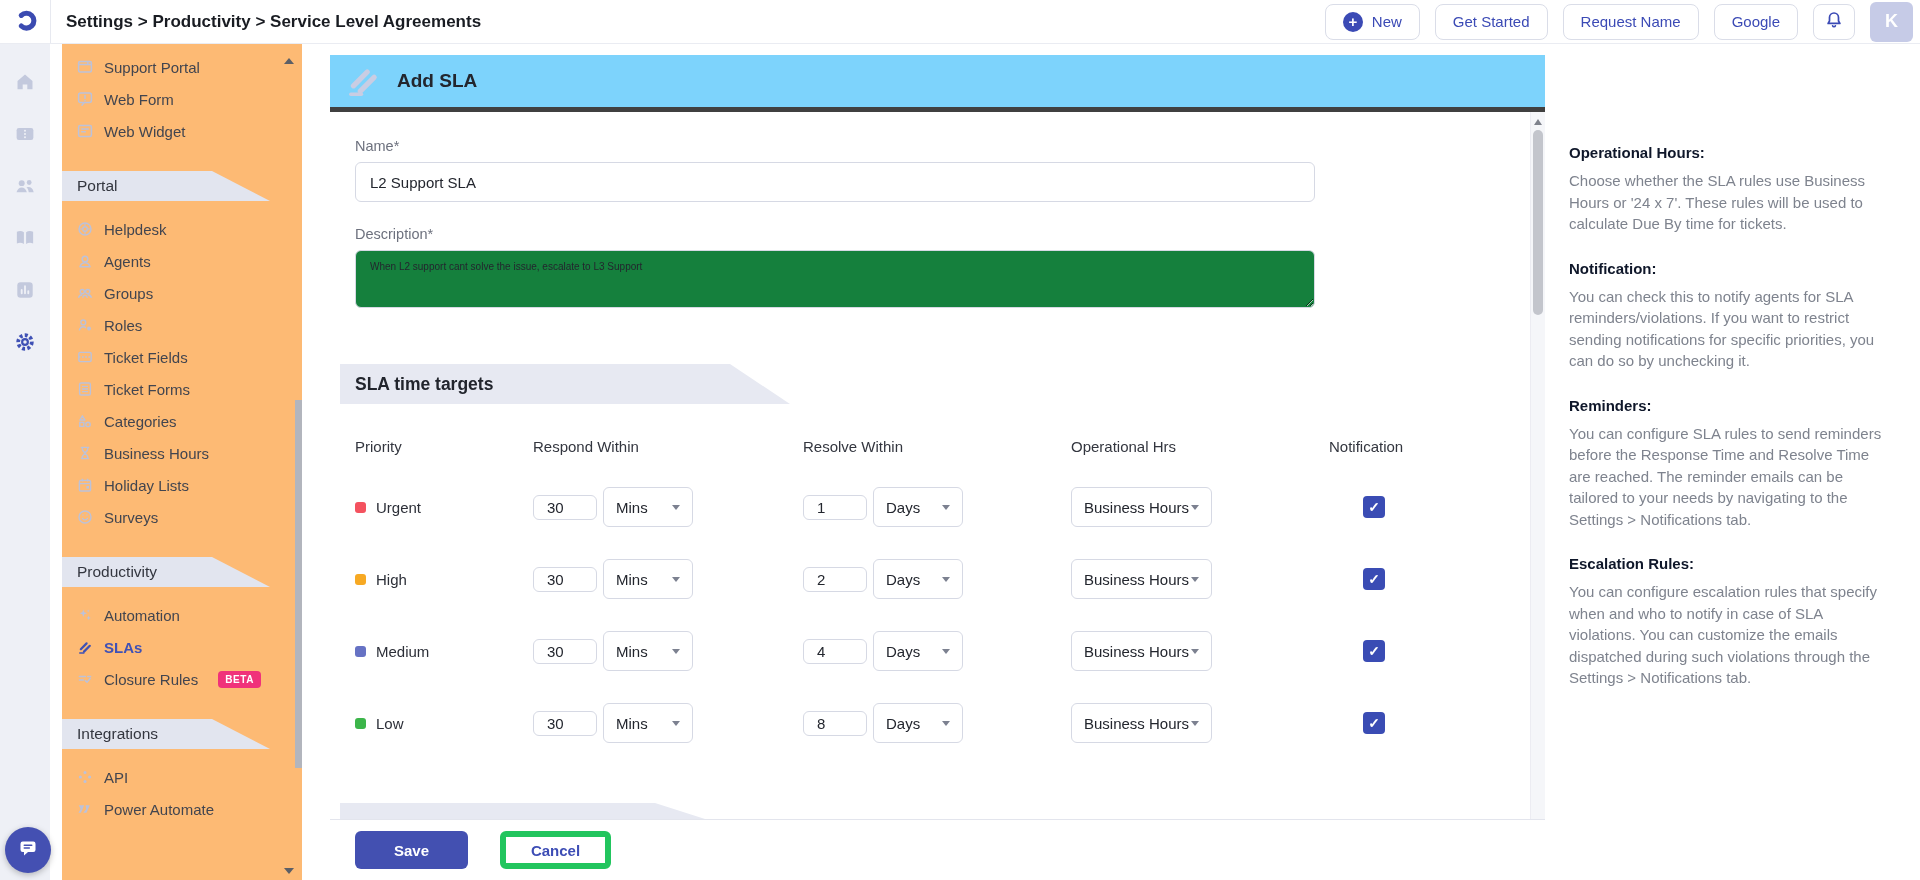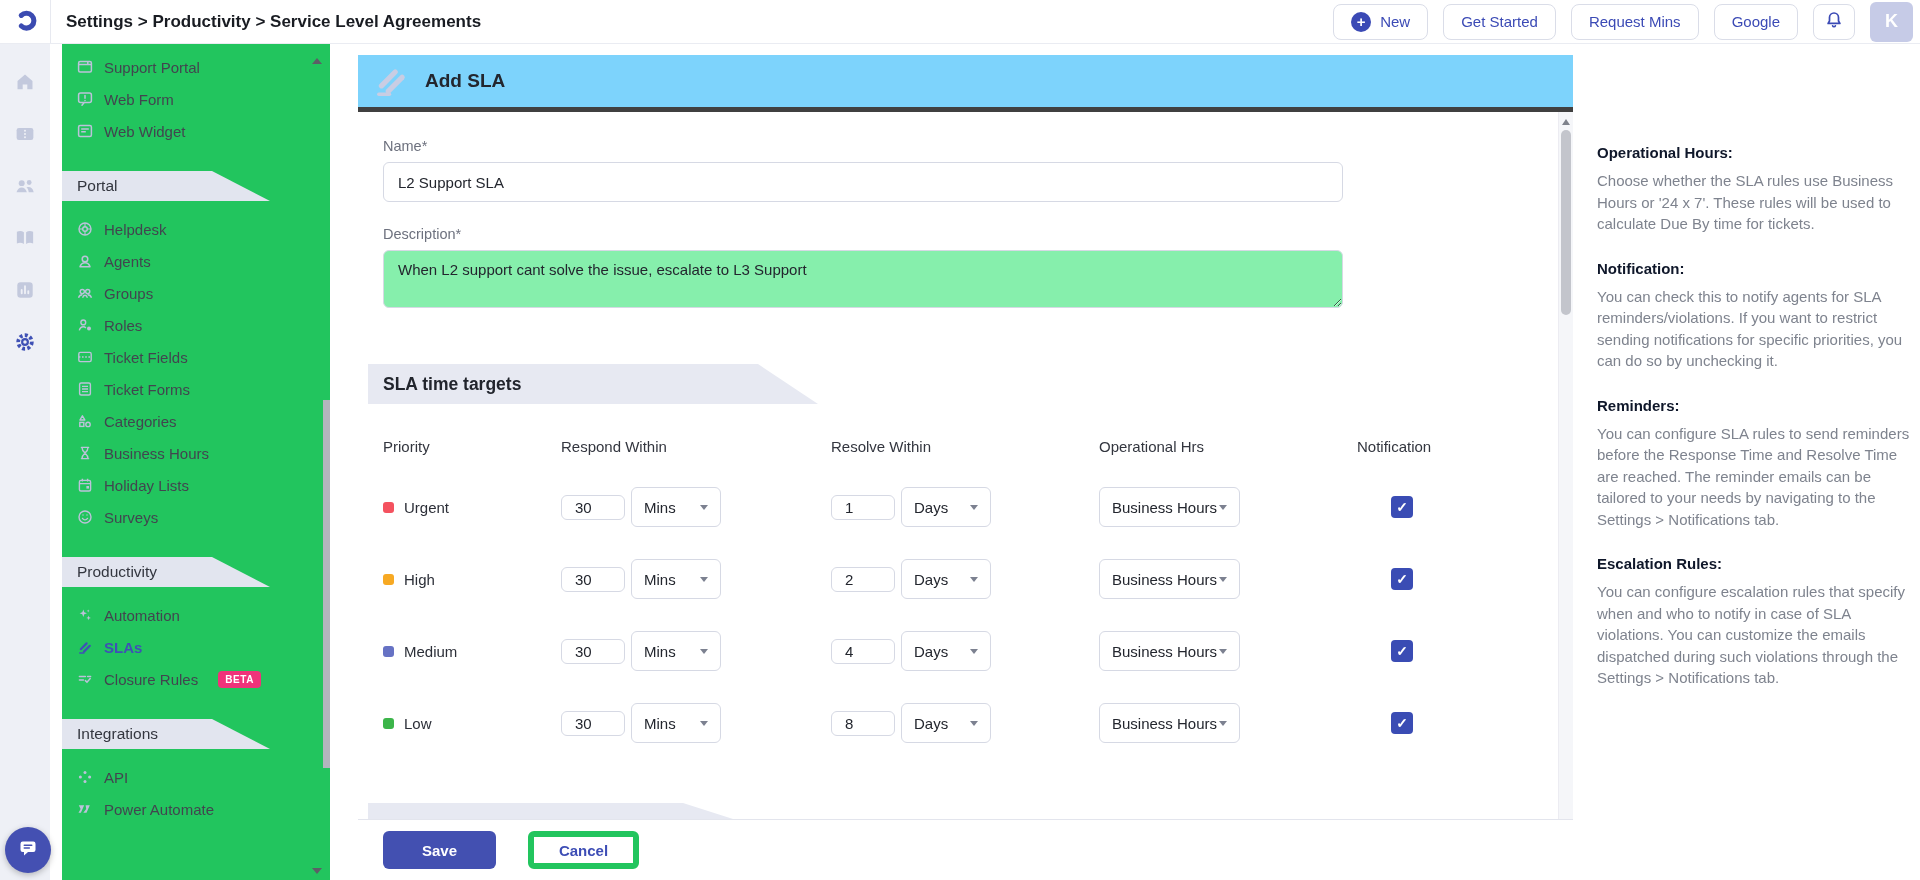--- a/index.html
+++ b/index.html
@@ -20,21 +20,21 @@
   
   .app { display:flex; height:836px; background:#fff; }
 
   
   .rail { width:50px; background:#eef0f6; display:flex; flex-direction:column; align-items:center; padding-top:27px; gap:30px; flex:0 0 auto; }
   .rail-ic { width:22px; height:22px; color:#c3c9dd; display:flex; align-items:center; justify-content:center; cursor:pointer; }
   .rail-ic svg { width:22px; height:22px; }
   .chat-fab { position:absolute; left:5px; bottom:7px; width:46px; height:46px; border-radius:50%; background:#4450b2; display:flex; align-items:center; justify-content:center; box-shadow:0 2px 6px rgba(0,0,0,.25); cursor:pointer; z-index:6; }
 
   
-  .sidebar { width:268px; margin-left:12px; background:#22c55e; padding-top:7px; position:relative; overflow:hidden; flex:0 0 auto; }
+  .sidebar { width:240px; margin-left:12px; background:#fdba74; padding-top:7px; position:relative; overflow:hidden; flex:0 0 auto; }
   .s-item { height:32px; display:flex; align-items:center; gap:11px; padding:0 10px 0 15px; font-size:15px; color:#42454f; cursor:pointer; white-space:nowrap; }
   .s-item.active { color:#3f51b5; font-weight:700; }
   .s-ic { width:16px; height:16px; color:#bcc2da; flex:0 0 auto; display:flex; }
   .s-item.active .s-ic { color:#3f51b5; }
   .s-ic svg { width:16px; height:16px; }
   .s-ribbon { height:30px; margin:24px 0 12px; background:#e2e5ef; clip-path:polygon(0 0,150px 0,208px 100%,0 100%); display:flex; align-items:center; padding-left:15px; font-size:15.5px; color:#33363f; }
   .beta { background:#f0327a; color:#fff; font-size:10px; font-weight:700; letter-spacing:.6px; padding:3px 7px; border-radius:4px; margin-left:9px; }
   .tri-up { width:0; height:0; border-left:5px solid transparent; border-right:5px solid transparent; border-bottom:6px solid #5c5f66; position:absolute; top:14px; right:8px; cursor:pointer; }
   .tri-down { width:0; height:0; border-left:5px solid transparent; border-right:5px solid transparent; border-top:6px solid #5c5f66; position:absolute; bottom:6px; right:8px; cursor:pointer; }
   .s-thumb { position:absolute; right:0; top:356px; width:7px; height:368px; background:#b2b5bd; cursor:pointer; }
@@ -43,21 +43,21 @@
   .content { flex:1; background:#fff; }
   .card { width:1215px; margin:11px 0 0 28px; height:825px; display:flex; flex-direction:column; }
   .card-header { height:57px; background:#7dd3fc; border-bottom:5px solid #404040; display:flex; align-items:center; padding-left:15px; gap:16px; flex:0 0 auto; }
   .sla-big { width:36px; height:36px; color:#c9cde3; }
   .card-title { font-size:19px; font-weight:700; color:#23262e; }
   .card-body { flex:1; position:relative; padding:26px 40px 0 25px; overflow:hidden; }
 
   .fld-label { font-size:14.5px; color:#6d717e; margin-bottom:8px; }
   .text-input { width:960px; height:40px; border:1px solid #d6d9e4; border-radius:6px; padding:0 14px; font-size:15px; color:#23262e; font-family:inherit; display:block; background:#fff; }
   .fld { margin-bottom:24px; }
-  .ta { width:960px; height:58px; border:1px solid #d6d9e4; border-radius:6px; padding:10px 14px; font-size:15px; color:#23262e; font-family:inherit; resize:vertical; display:block; background:#86efac; }
+  .ta { width:960px; height:58px; border:1px solid #d6d9e4; border-radius:6px; padding:10px 14px; font-size:10px; color:#23262e; font-family:inherit; resize:vertical; display:block; background:#15803d; }
 
   .section-ribbon { margin:56px 0 0 -15px; width:450px; height:40px; background:#e7e9f2; clip-path:polygon(0 0,390px 0,450px 100%,0 100%); display:flex; align-items:center; padding-left:15px; font-size:17.5px; font-weight:700; color:#22252d; }
 
   .t-head, .t-row { display:grid; grid-template-columns:178px 270px 268px 258px 100px; align-items:center; }
   .t-head { margin-top:34px; font-size:15px; color:#33363f; font-weight:500; }
   .t-row { margin-top:32px; height:40px; }
   .t-pri { display:flex; align-items:center; gap:10px; font-size:15px; color:#2c2f38; }
   .dot { width:11px; height:11px; border-radius:3px; flex:0 0 auto; }
   .t-cell { display:flex; align-items:center; }
   .num { width:64px; height:25px; border:1px solid #d6d9e4; border-radius:6px; padding-left:13px; font-size:15px; color:#23262e; font-family:inherit; background:#fff; }
@@ -100,21 +100,21 @@
     <div class="breadcrumb">Settings &gt; Productivity &gt; Service Level Agreements</div>
     <div class="topbar-actions">
       <button class="tb-btn">
         <span class="plus-circle">+</span>
         <span>New</span>
       </button>
       <button class="tb-btn">
         <span>Get Started</span>
       </button>
       <button class="tb-btn">
-        <span>Request Mins</span>
+        <span>Request Name</span>
       </button>
       <button class="tb-btn">
         <span>Google</span>
       </button>
       <button class="tb-btn tb-icon-btn">
         <span>
           <svg width="20" height="20" viewBox="0 0 20 20" fill="none" stroke="#3b4ab5" stroke-width="1.7" stroke-linejoin="round">
             <path d="M10 3a4.5 4.5 0 0 1 4.5 4.5V11l1.4 2.4H4.1L5.5 11V7.5A4.5 4.5 0 0 1 10 3z"></path>
             <path d="M8.6 15.8a1.5 1.5 0 0 0 2.8 0" stroke-linecap="round"></path>
           </svg>

